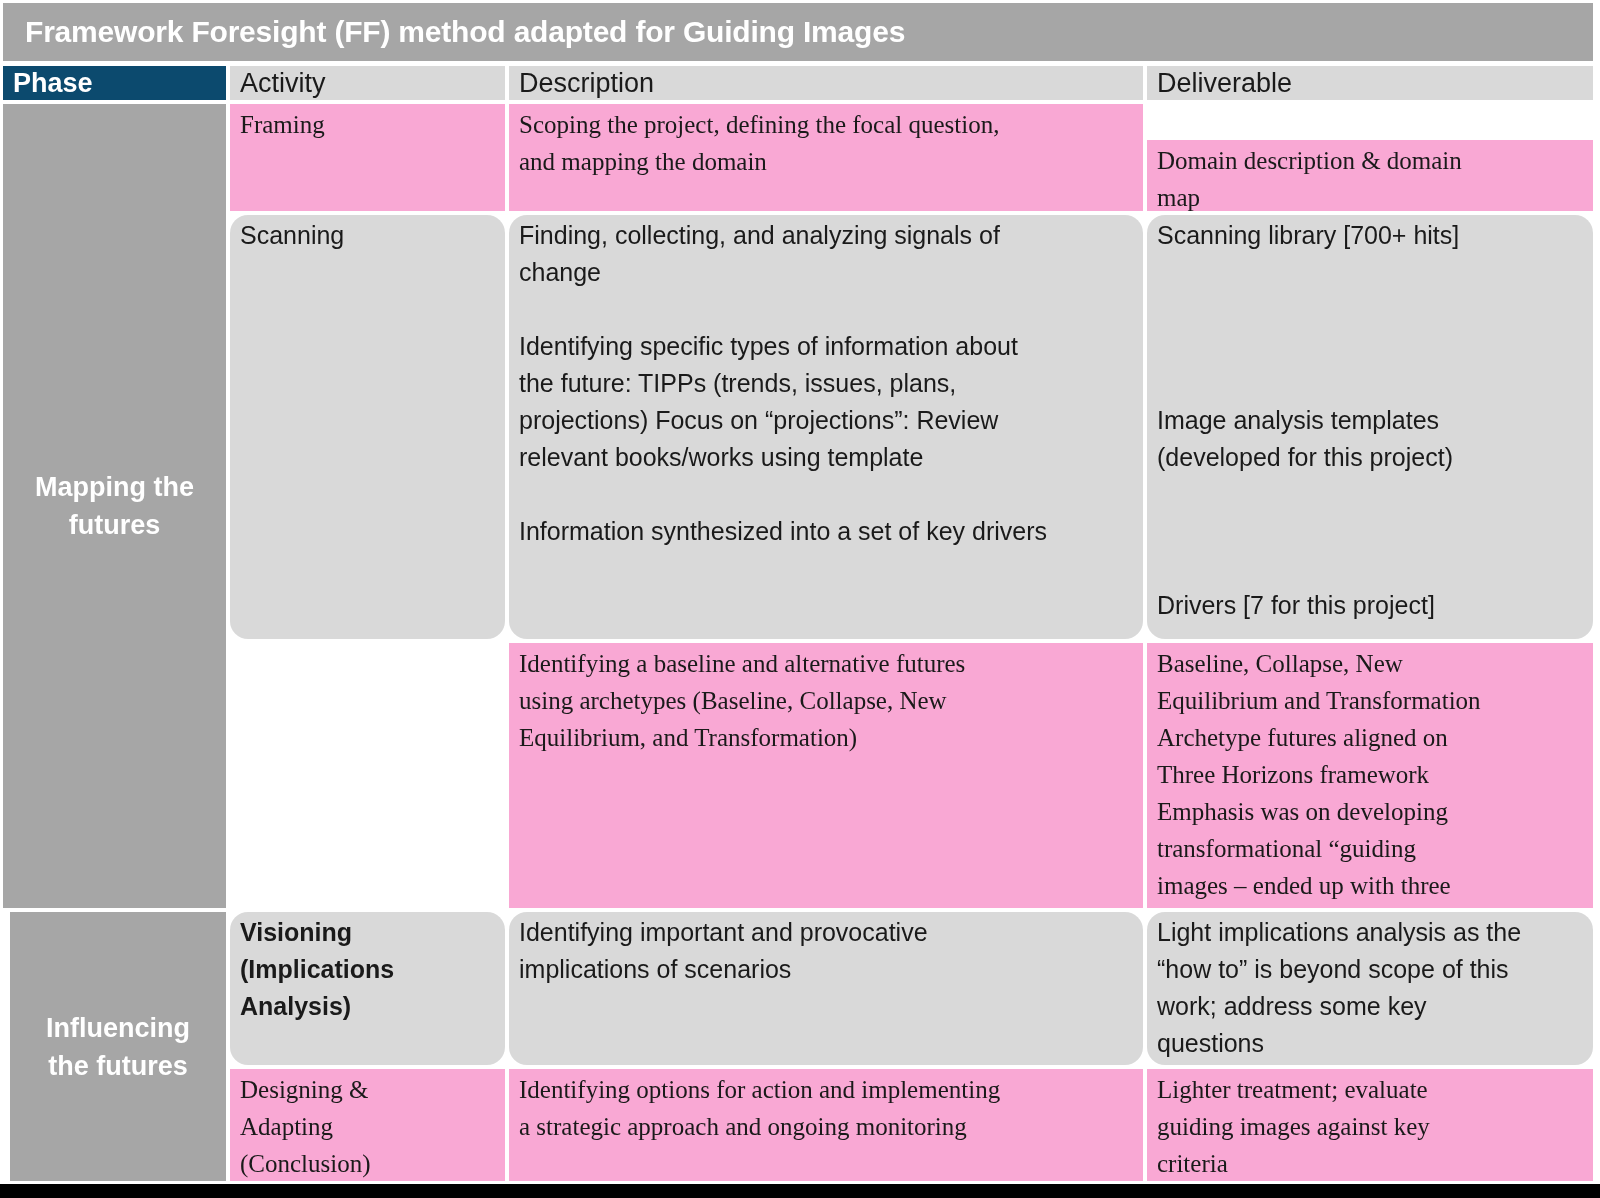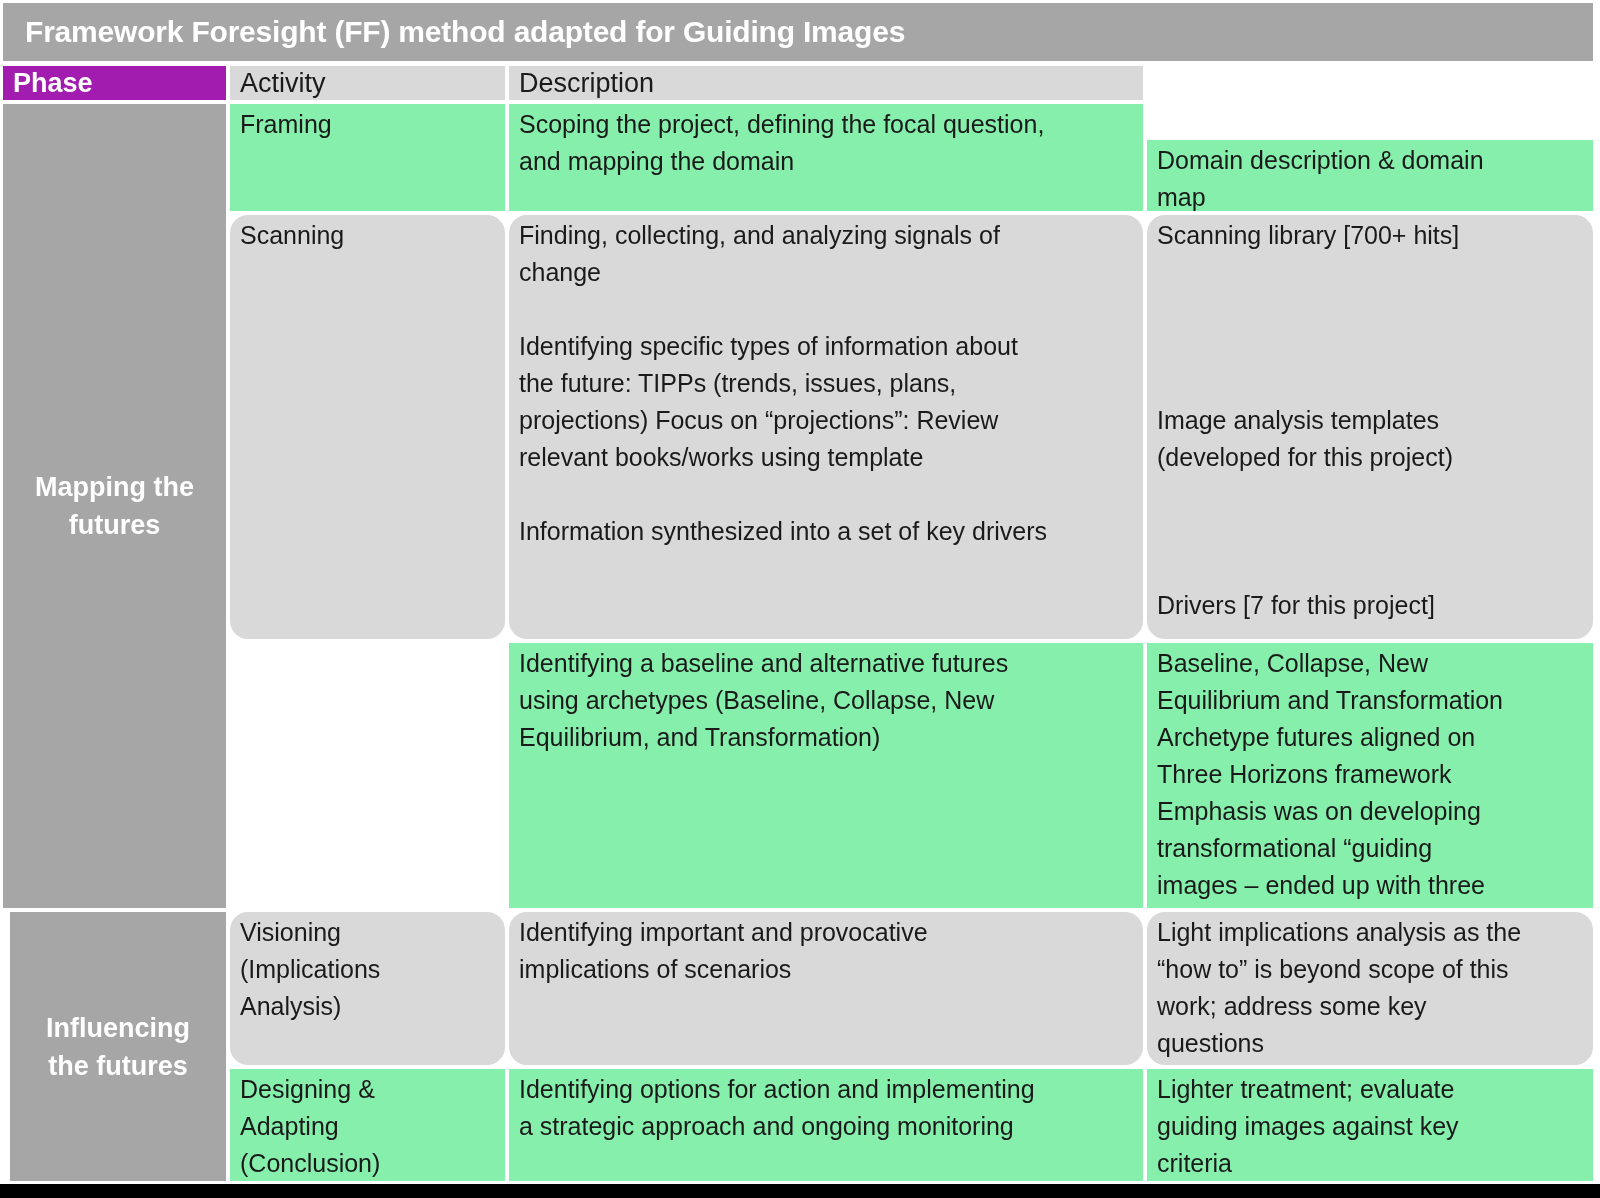--- a/index.html
+++ b/index.html
@@ -40,30 +40,30 @@
     gap: 4px;
   }
   .cell {
     box-sizing: border-box;
     overflow: hidden;
     white-space: pre-line;
     font-size: 25px;
     line-height: 37px;
     padding: 2px 6px 0 10px;
   }
-  .light { background: #86efac; }
+  .light { background: #f9a8d4; font-family: Liberation Serif, serif; }
   .dark  { background: #d9d9d9; border-radius: 18px; }
   .hdr {
     font-size: 27px;
     line-height: 31px;
     padding-top: 2px;
     background: #d9d9d9;
   }
   .hdr-phase {
-    background: #a21caf;
+    background: #0c4a6e;
     color: #ffffff;
     font-weight: bold;
   }
   .phase-cell {
     background: #a6a6a6;
     color: #ffffff;
     font-weight: bold;
     font-size: 27px;
     line-height: 38px;
     display: flex;
@@ -76,21 +76,21 @@
   .phase-cell .phase-label { white-space: pre-line; }
   .r1c1 { grid-area: 1 / 1; }
   .r1c2 { grid-area: 1 / 2; }
   .r1c3 { grid-area: 1 / 3; }
   .r1c4 { grid-area: 1 / 4; }
   .pm   { grid-area: 2 / 1 / 5 / 2; }
   .pi   { grid-area: 5 / 1 / 7 / 2; margin-left: 7px; }
   .r2c2 { grid-area: 2 / 2; } .r2c3 { grid-area: 2 / 3; } .r2c4 { grid-area: 2 / 4; margin-top: 36px; }
   .r3c2 { grid-area: 3 / 2; } .r3c3 { grid-area: 3 / 3; } .r3c4 { grid-area: 3 / 4; }
   .r4c2 { grid-area: 4 / 2; } .r4c3 { grid-area: 4 / 3; } .r4c4 { grid-area: 4 / 4; }
-  .r5c2 { grid-area: 5 / 2; } .r5c3 { grid-area: 5 / 3; } .r5c4 { grid-area: 5 / 4; }
+  .r5c2 { grid-area: 5 / 2; font-weight: bold; } .r5c3 { grid-area: 5 / 3; } .r5c4 { grid-area: 5 / 4; }
   .r6c2 { grid-area: 6 / 2; } .r6c3 { grid-area: 6 / 3; } .r6c4 { grid-area: 6 / 4; }
   .black-bar {
     position: absolute;
     left: 0; top: 1184px;
     width: 1600px; height: 14px;
     background: #000000;
   }
 </style>
 </head>
 <body>
@@ -99,20 +99,21 @@
 
   <div class="title-bar">
     <span class="title-text">Framework Foresight (FF) method adapted for Guiding Images</span>
   </div>
 
   <div class="tbl">
 
     <div class="cell hdr hdr-phase r1c1">Phase</div>
     <div class="cell hdr r1c2">Activity</div>
     <div class="cell hdr r1c3">Description</div>
+    <div class="cell hdr r1c4">Deliverable</div>
 
     <div class="phase-cell pm">
       <span class="phase-label">Mapping the
 futures</span>
     </div>
     <div class="phase-cell pi">
       <span class="phase-label">Influencing
 the futures</span>
     </div>
 

